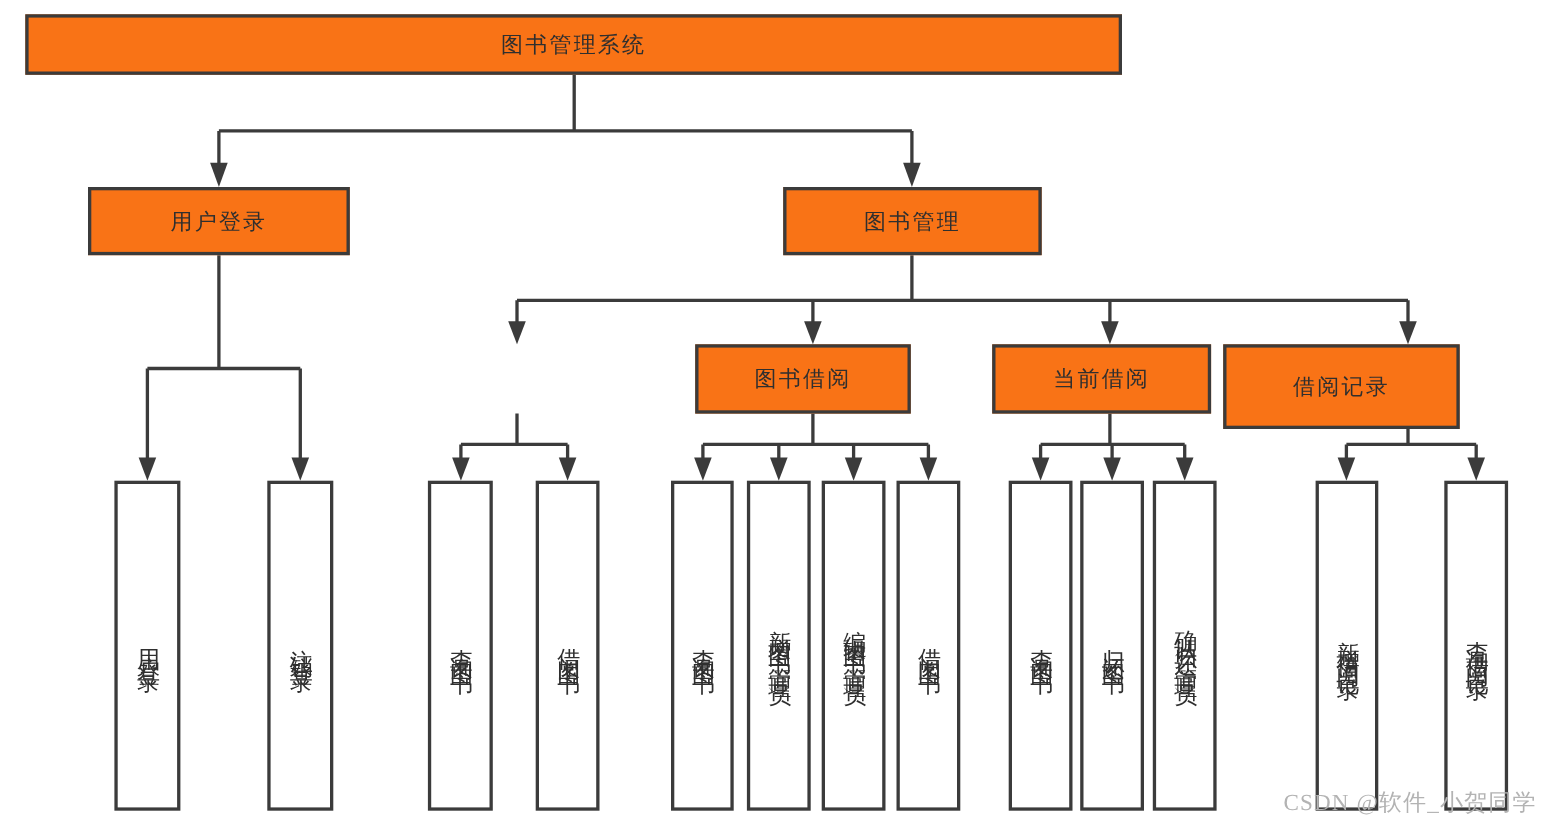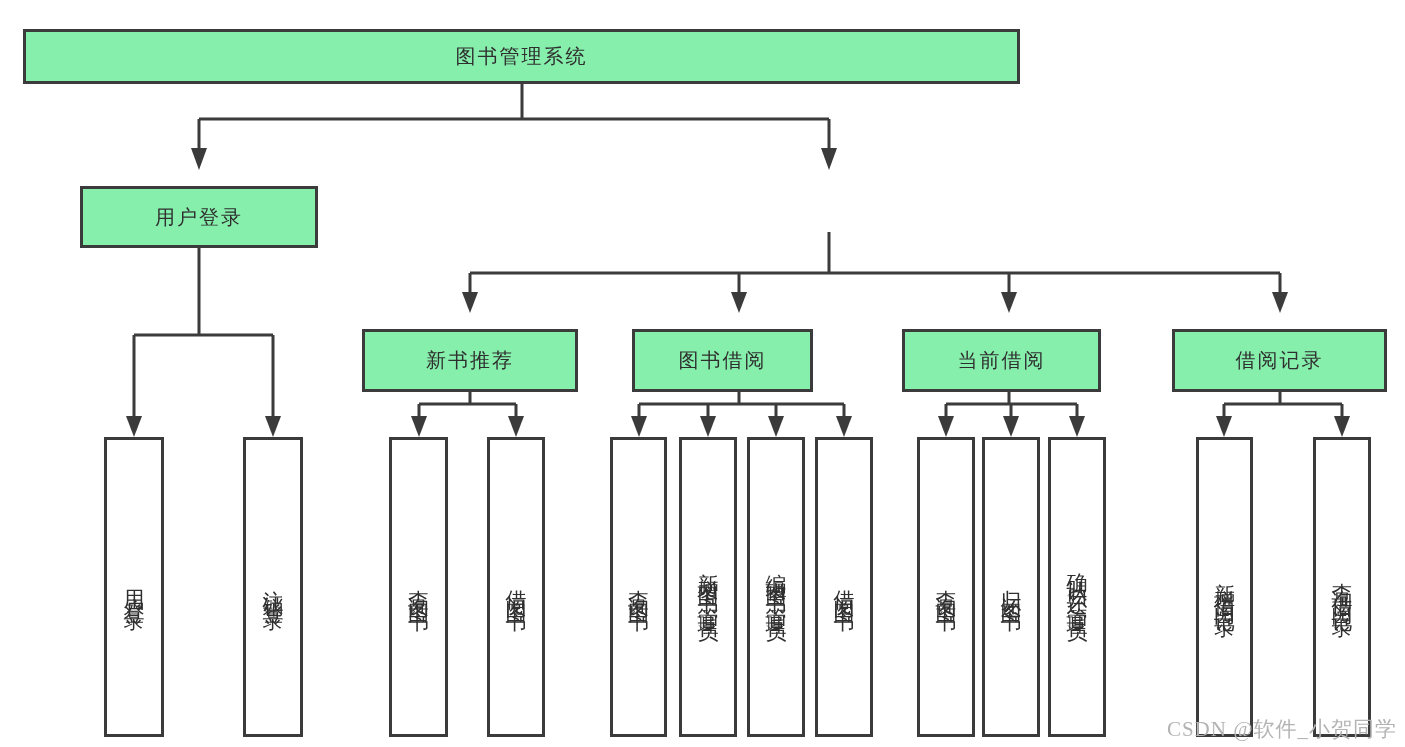--- a/index.html
+++ b/index.html
@@ -3,23 +3,23 @@
 <meta charset="utf-8">
 <style>
   html, body { margin:0; padding:0; background:#ffffff; }
   .stage {
     position:relative; width:1405px; height:747px; background:#ffffff;
     font-family:"Liberation Sans", sans-serif; overflow:hidden;
   }
   svg.wires { position:absolute; left:0; top:0; }
   .node {
     position:absolute; box-sizing:border-box;
-    border:3px solid #3b3b3b; background:#86efac;
+    border:3px solid #3b3b3b; background:#f97316;
     display:flex; align-items:center; justify-content:center;
-    font-size:20px; color:#2f2f2f; letter-spacing:2px; white-space:nowrap;margin-top:16px;
+    font-size:20px; color:#2f2f2f; letter-spacing:2px; white-space:nowrap;
   }
   .leaf {
     position:absolute; top:437px; height:300px; box-sizing:border-box;
     border:3px solid #3b3b3b; background:#ffffff;
     display:flex; align-items:center; justify-content:center;
     writing-mode:vertical-rl; text-orientation:mixed;
     font-size:21px; letter-spacing:7px; color:#2f2f2f;
   }
   .watermark {
     position:absolute; right:8px; bottom:4px; z-index:5;
@@ -60,25 +60,25 @@
       <polygon points="1003,416 1019,416 1011,437"></polygon>
       <polygon points="1069,416 1085,416 1077,437"></polygon>
       <polygon points="1216,416 1232,416 1224,437"></polygon>
       <polygon points="1334,416 1350,416 1342,437"></polygon>
     </g>
   </svg>
 
   <div class="node" style="left:23px;top:13px;width:997px;height:55px">图书管理系统</div>
 
   <div class="node" style="left:80px;top:170px;width:238px;height:62px">用户登录</div>
+  <div class="node" style="left:712px;top:170px;width:235px;height:62px">图书管理</div>
 
-  <div class="node" style="left:362px;top:313px;width:216px;height:63px">新书推荐</div>
-  <div class="node" style="left:632px;top:313px;width:181px;height:63px">图书借阅</div>
+  <div class="node" style="left:632px;top:313px;width:196px;height:63px">图书借阅</div>
   <div class="node" style="left:902px;top:313px;width:199px;height:63px">当前借阅</div>
-  <div class="node" style="left:1172px;top:313px;width:215px;height:63px">借阅记录</div>
+  <div class="node" style="left:1112px;top:313px;width:215px;height:77px">借阅记录</div>
 
   <div class="leaf" style="left:104px;width:60px">用户登录</div>
   <div class="leaf" style="left:243px;width:60px">注销登录</div>
 
   <div class="leaf" style="left:389px;width:59px">查询图书</div>
   <div class="leaf" style="left:487px;width:58px">借阅图书</div>
 
   <div class="leaf" style="left:610px;width:57px">查询图书</div>
   <div class="leaf" style="left:679px;width:58px">新增图书（管理员）</div>
   <div class="leaf" style="left:747px;width:58px">编辑图书（管理员）</div>

